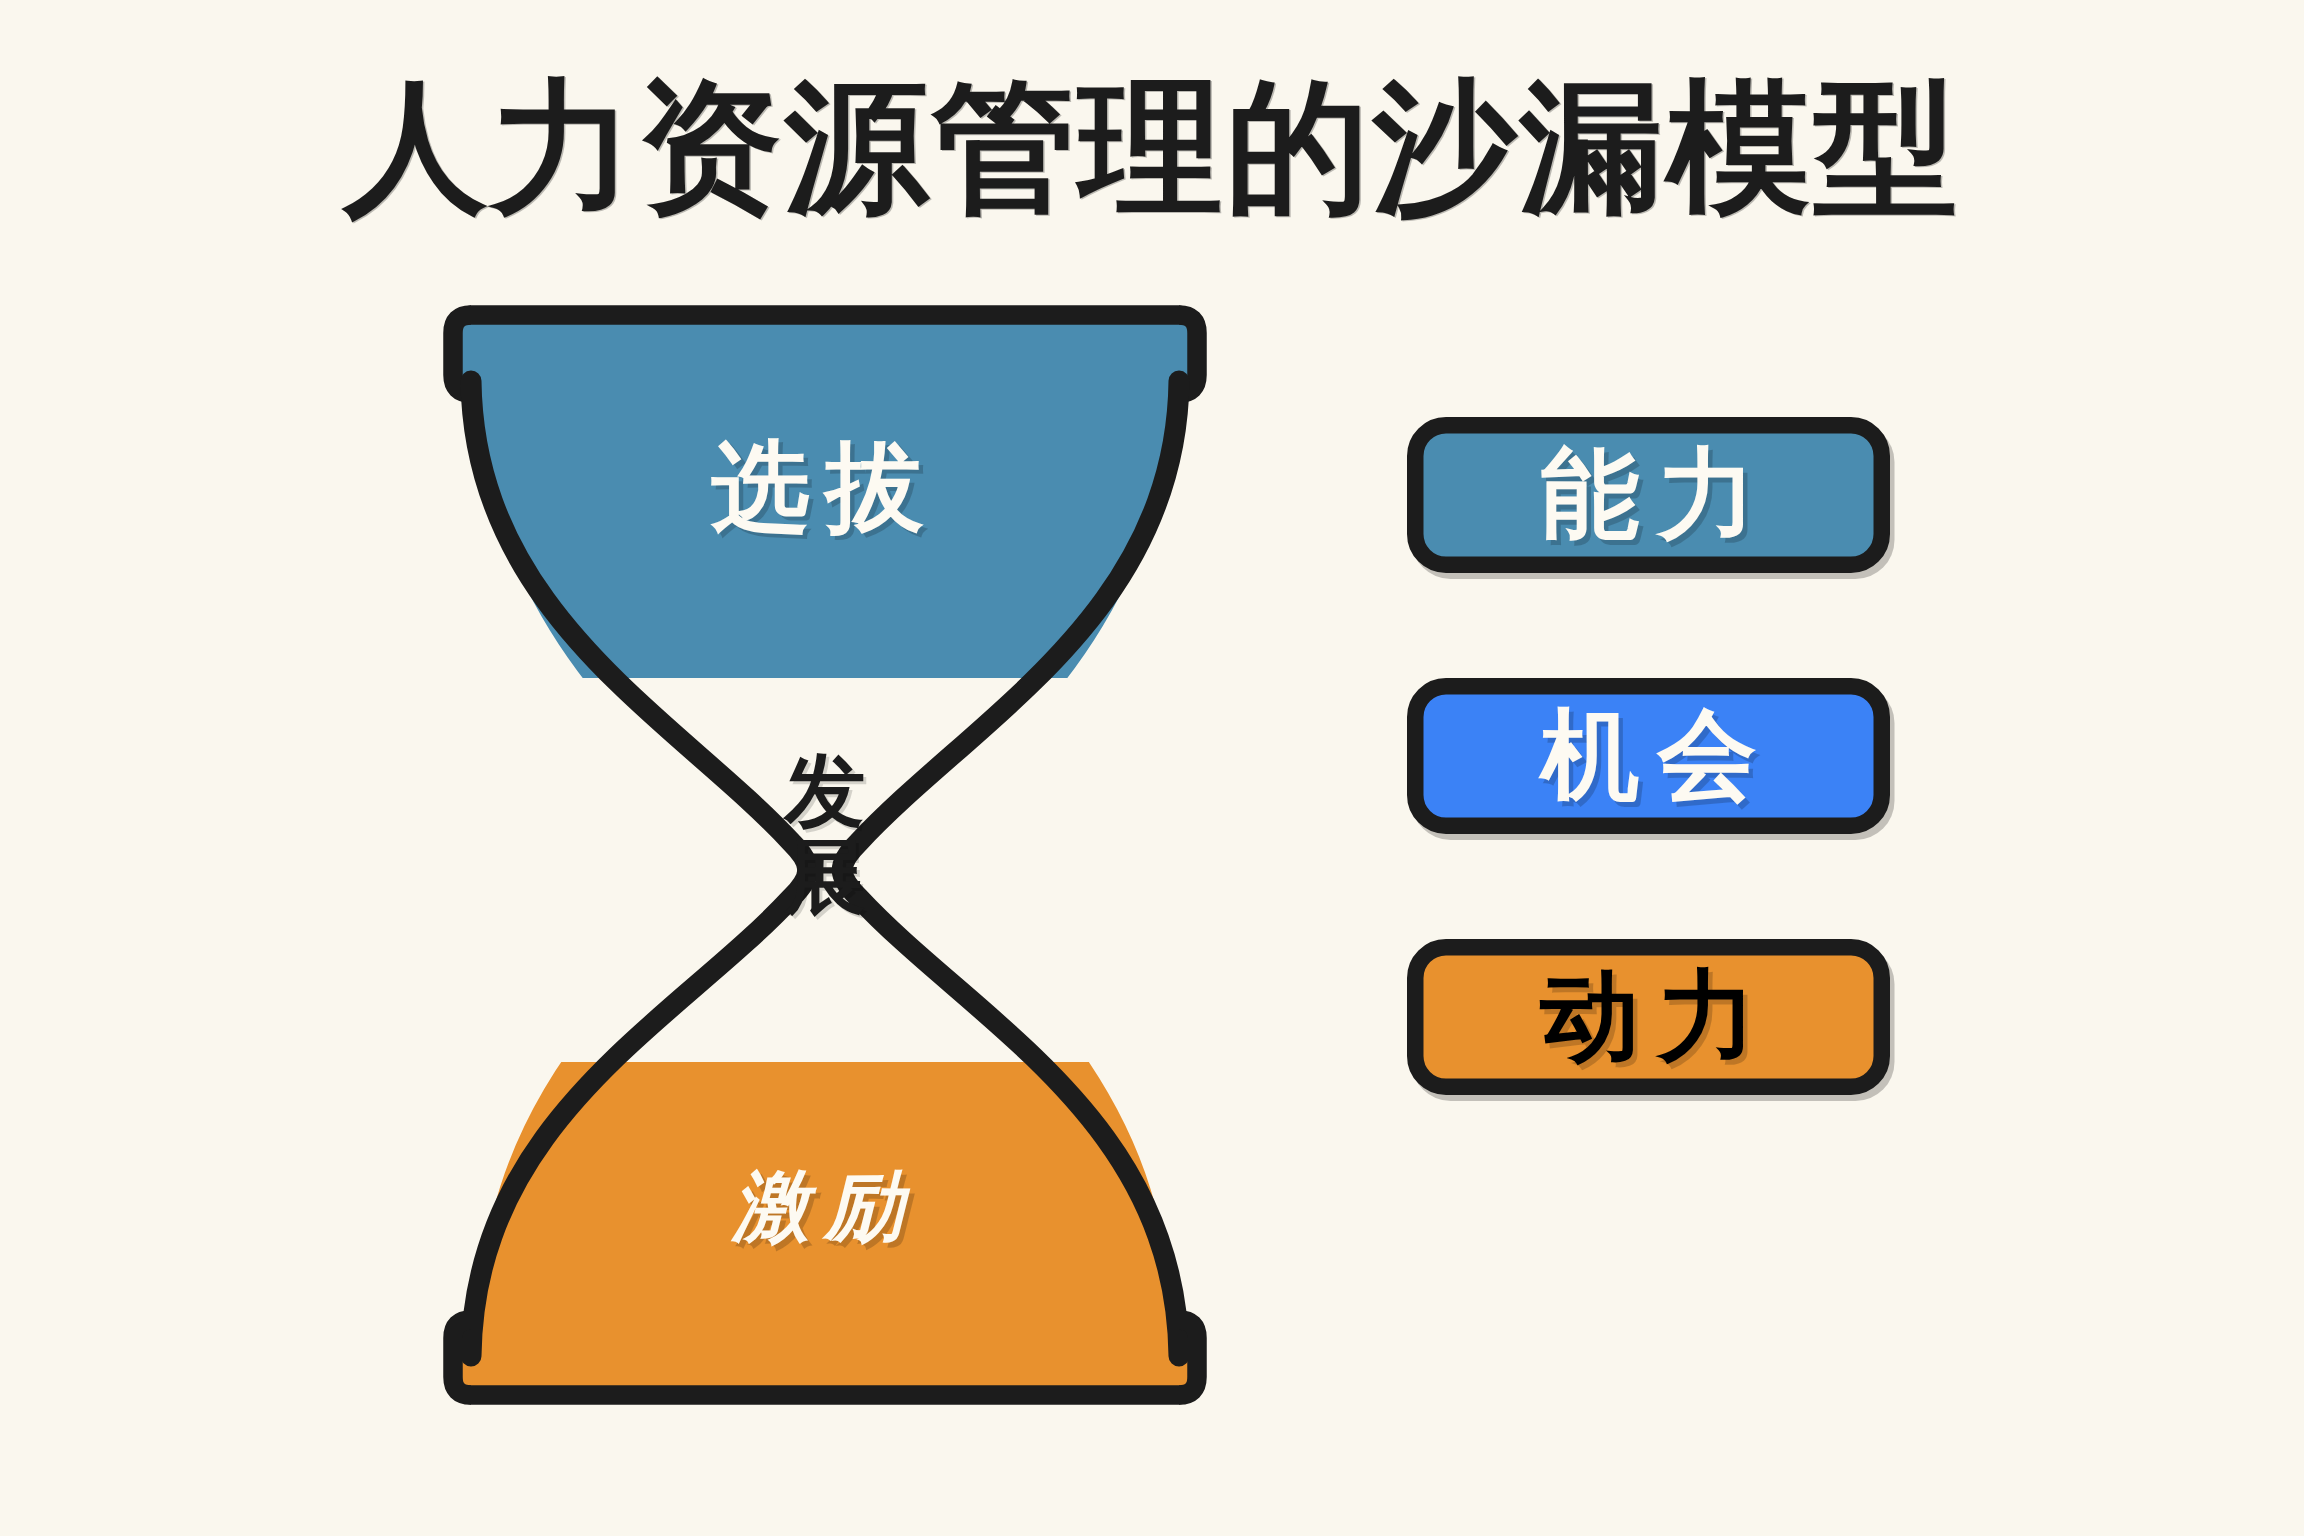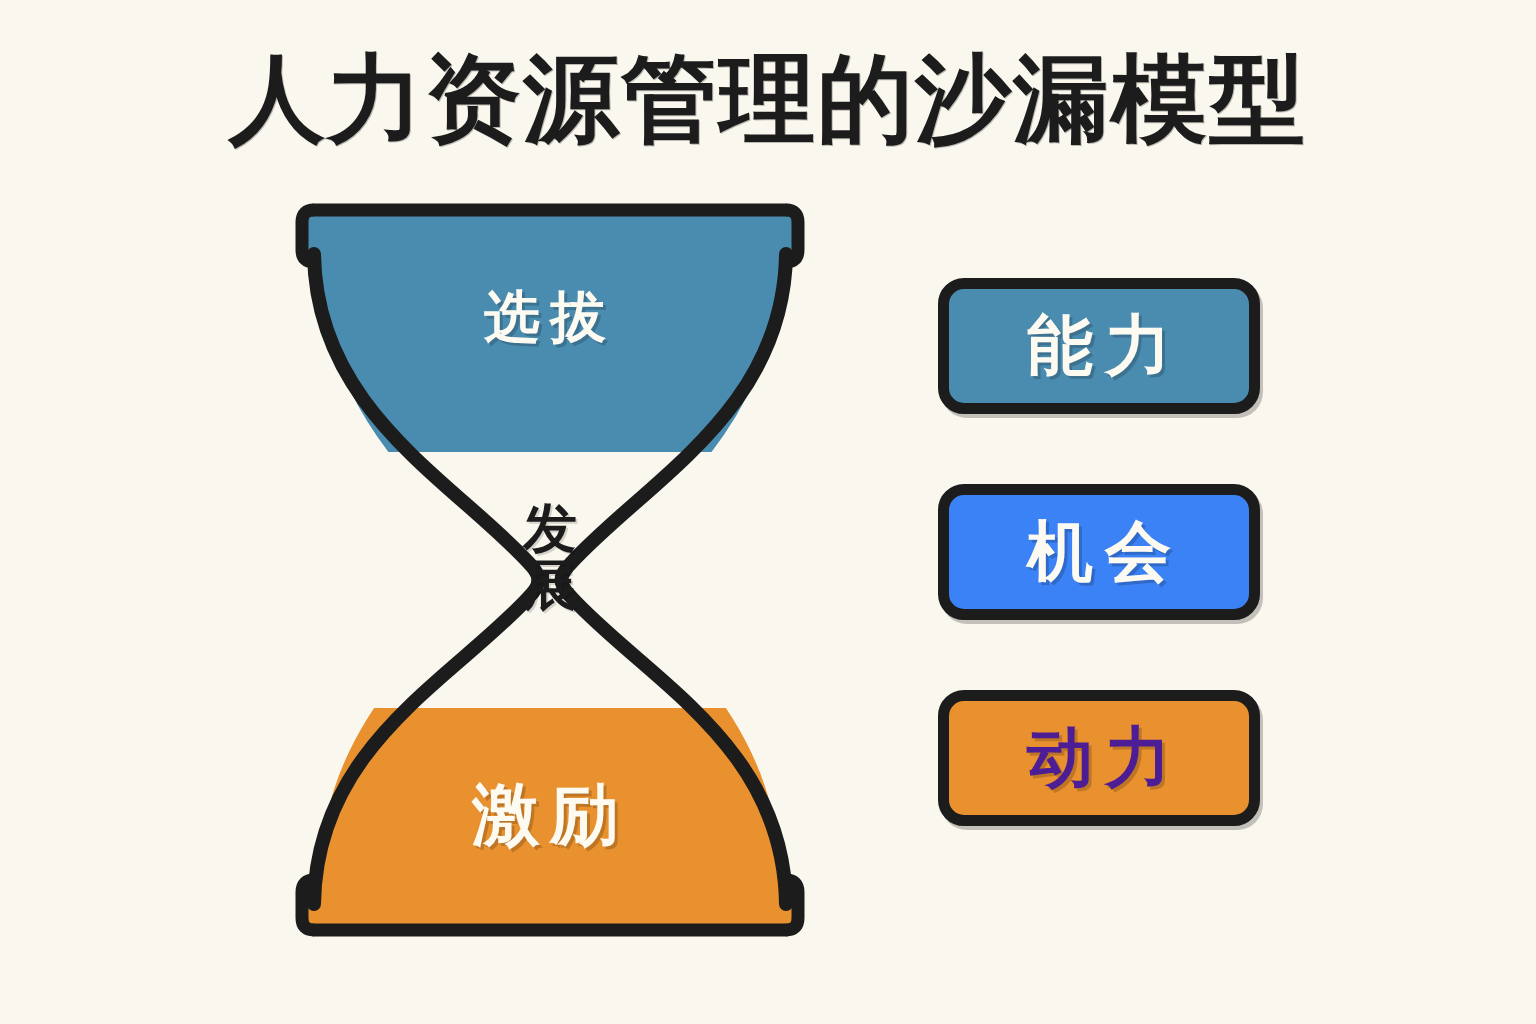--- a/index.html
+++ b/index.html
@@ -60,25 +60,26 @@
     text-align: center;
     font-weight: bold;
     color: #fdfaf2;
     text-shadow: 3px 3px 0 rgba(0,0,0,0.18);
     letter-spacing: 10px;
     white-space: nowrap;
     pointer-events: none;
   }
   .hg-label-top {
     top: 100px;
-    font-size: 56px;
+    font-size: 66px;
   }
   .hg-label-bottom {
     top: 590px;
-    font-size: 68px;
+    font-size: 52px;
+    font-style: italic;
   }
   .hg-label-neck {
     position: absolute;
     left: 0;
     top: 320px;
     width: 540px;
     text-align: center;
     font-size: 54px;
     font-weight: bold;
     color: #1c1c1c;
@@ -93,21 +94,21 @@
   
   .legend {
     position: absolute;
     left: 938px;
     top: 278px;
     width: 322px;
   }
   .legend-box {
     position: relative;
     width: 322px;
-    height: 136px;
+    height: 104px;
     border: 11px solid #1c1c1c;
     border-radius: 26px;
     box-sizing: border-box;
     margin-bottom: 70px;
     box-shadow: 3px 4px 0 rgba(0,0,0,0.22);
     display: flex;
     align-items: center;
     justify-content: center;
   }
   .legend-box:last-child { margin-bottom: 0; }
@@ -233,17 +234,17 @@
   </div>
 
   <div class="legend">
     <div class="legend-box" id="legend-0" style="background: rgb(74, 140, 176);">
       <span class="legend-label" style="color: rgb(253, 250, 242);">能力</span>
     </div>
     <div class="legend-box" id="legend-1" style="background: #3b82f6;">
       <span class="legend-label" style="color: rgb(253, 250, 242);">机会</span>
     </div>
     <div class="legend-box" id="legend-2" style="background: rgb(232, 145, 46);">
-      <span class="legend-label" style="color: #4c1d95;">动力</span>
+      <span class="legend-label" style="color: #000000;">动力</span>
     </div>
   </div>
 
 </div>
 
 </body></html>

